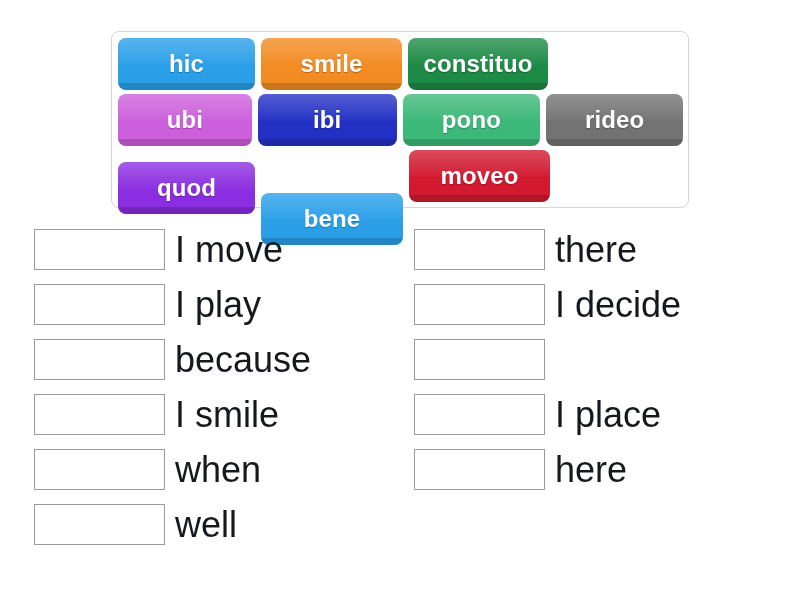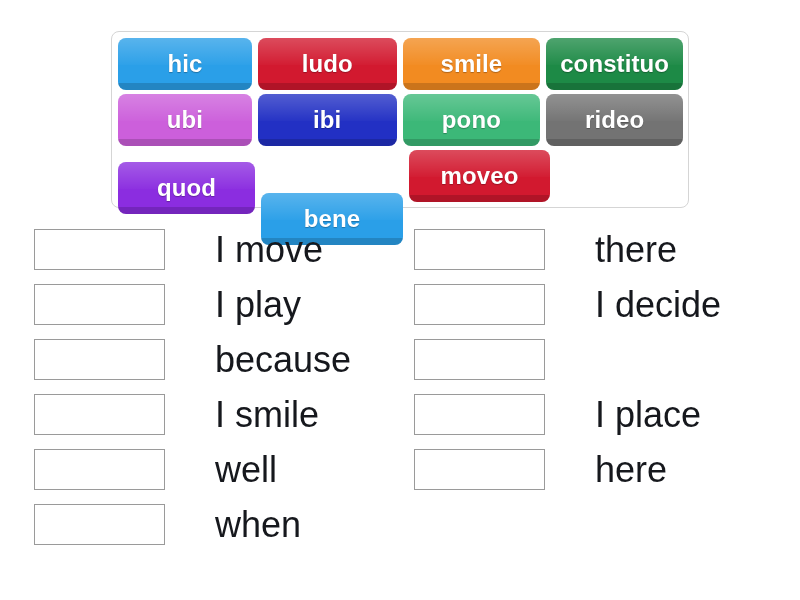--- a/index.html
+++ b/index.html
@@ -99,21 +99,20 @@
     position: absolute;
     top: 0;
   }
   #col-left  { left: 34px; }
   #col-right { left: 414px; }
 
   .answer-row {
     display: flex;
     align-items: center;
     height: 55px;
-    gap: 40px;
   }
   .drop-slot {
     width: 131px;
     height: 41px;
     border: 1px solid #9a9a9a;
     background: #ffffff;
     box-sizing: border-box;
     flex: 0 0 auto;
   }
   .answer-text {
@@ -127,23 +126,20 @@
 </style>
 </head>
 <body>
 
 <div id="word-bank">
 
   <div class="tile-row">
     <div class="tile w-hic" style="background: rgb(42, 159, 232);">
       <span class="tile-label">hic</span>
     </div>
-    <div class="tile w-ludo" style="background: rgb(210, 25, 47);">
-      <span class="tile-label">ludo</span>
-    </div>
     <div class="tile w-lego" style="background: rgb(242, 139, 33);">
       <span class="tile-label">smile</span>
     </div>
     <div class="tile w-constituo" style="background: rgb(29, 138, 70);">
       <span class="tile-label">constituo</span>
     </div>
   </div>
 
   <div class="tile-row">
     <div class="tile w-ubi" style="background: rgb(204, 95, 219);">
@@ -193,28 +189,28 @@
       <div class="answer-text">because</div>
     </div>
 
     <div class="answer-row">
       <div class="drop-slot"></div>
       <div class="answer-text">I smile</div>
     </div>
 
     <div class="answer-row">
       <div class="drop-slot"></div>
+      <div class="answer-text">when</div>
+    </div>
+
+    <div class="answer-row">
+      <div class="drop-slot"></div>
       <div class="answer-text">well</div>
     </div>
 
-    <div class="answer-row">
-      <div class="drop-slot"></div>
-      <div class="answer-text">when</div>
-    </div>
-
   </div>
 
   <div class="answer-col" id="col-right">
 
     <div class="answer-row">
       <div class="drop-slot"></div>
       <div class="answer-text">there</div>
     </div>
 
     <div class="answer-row">

